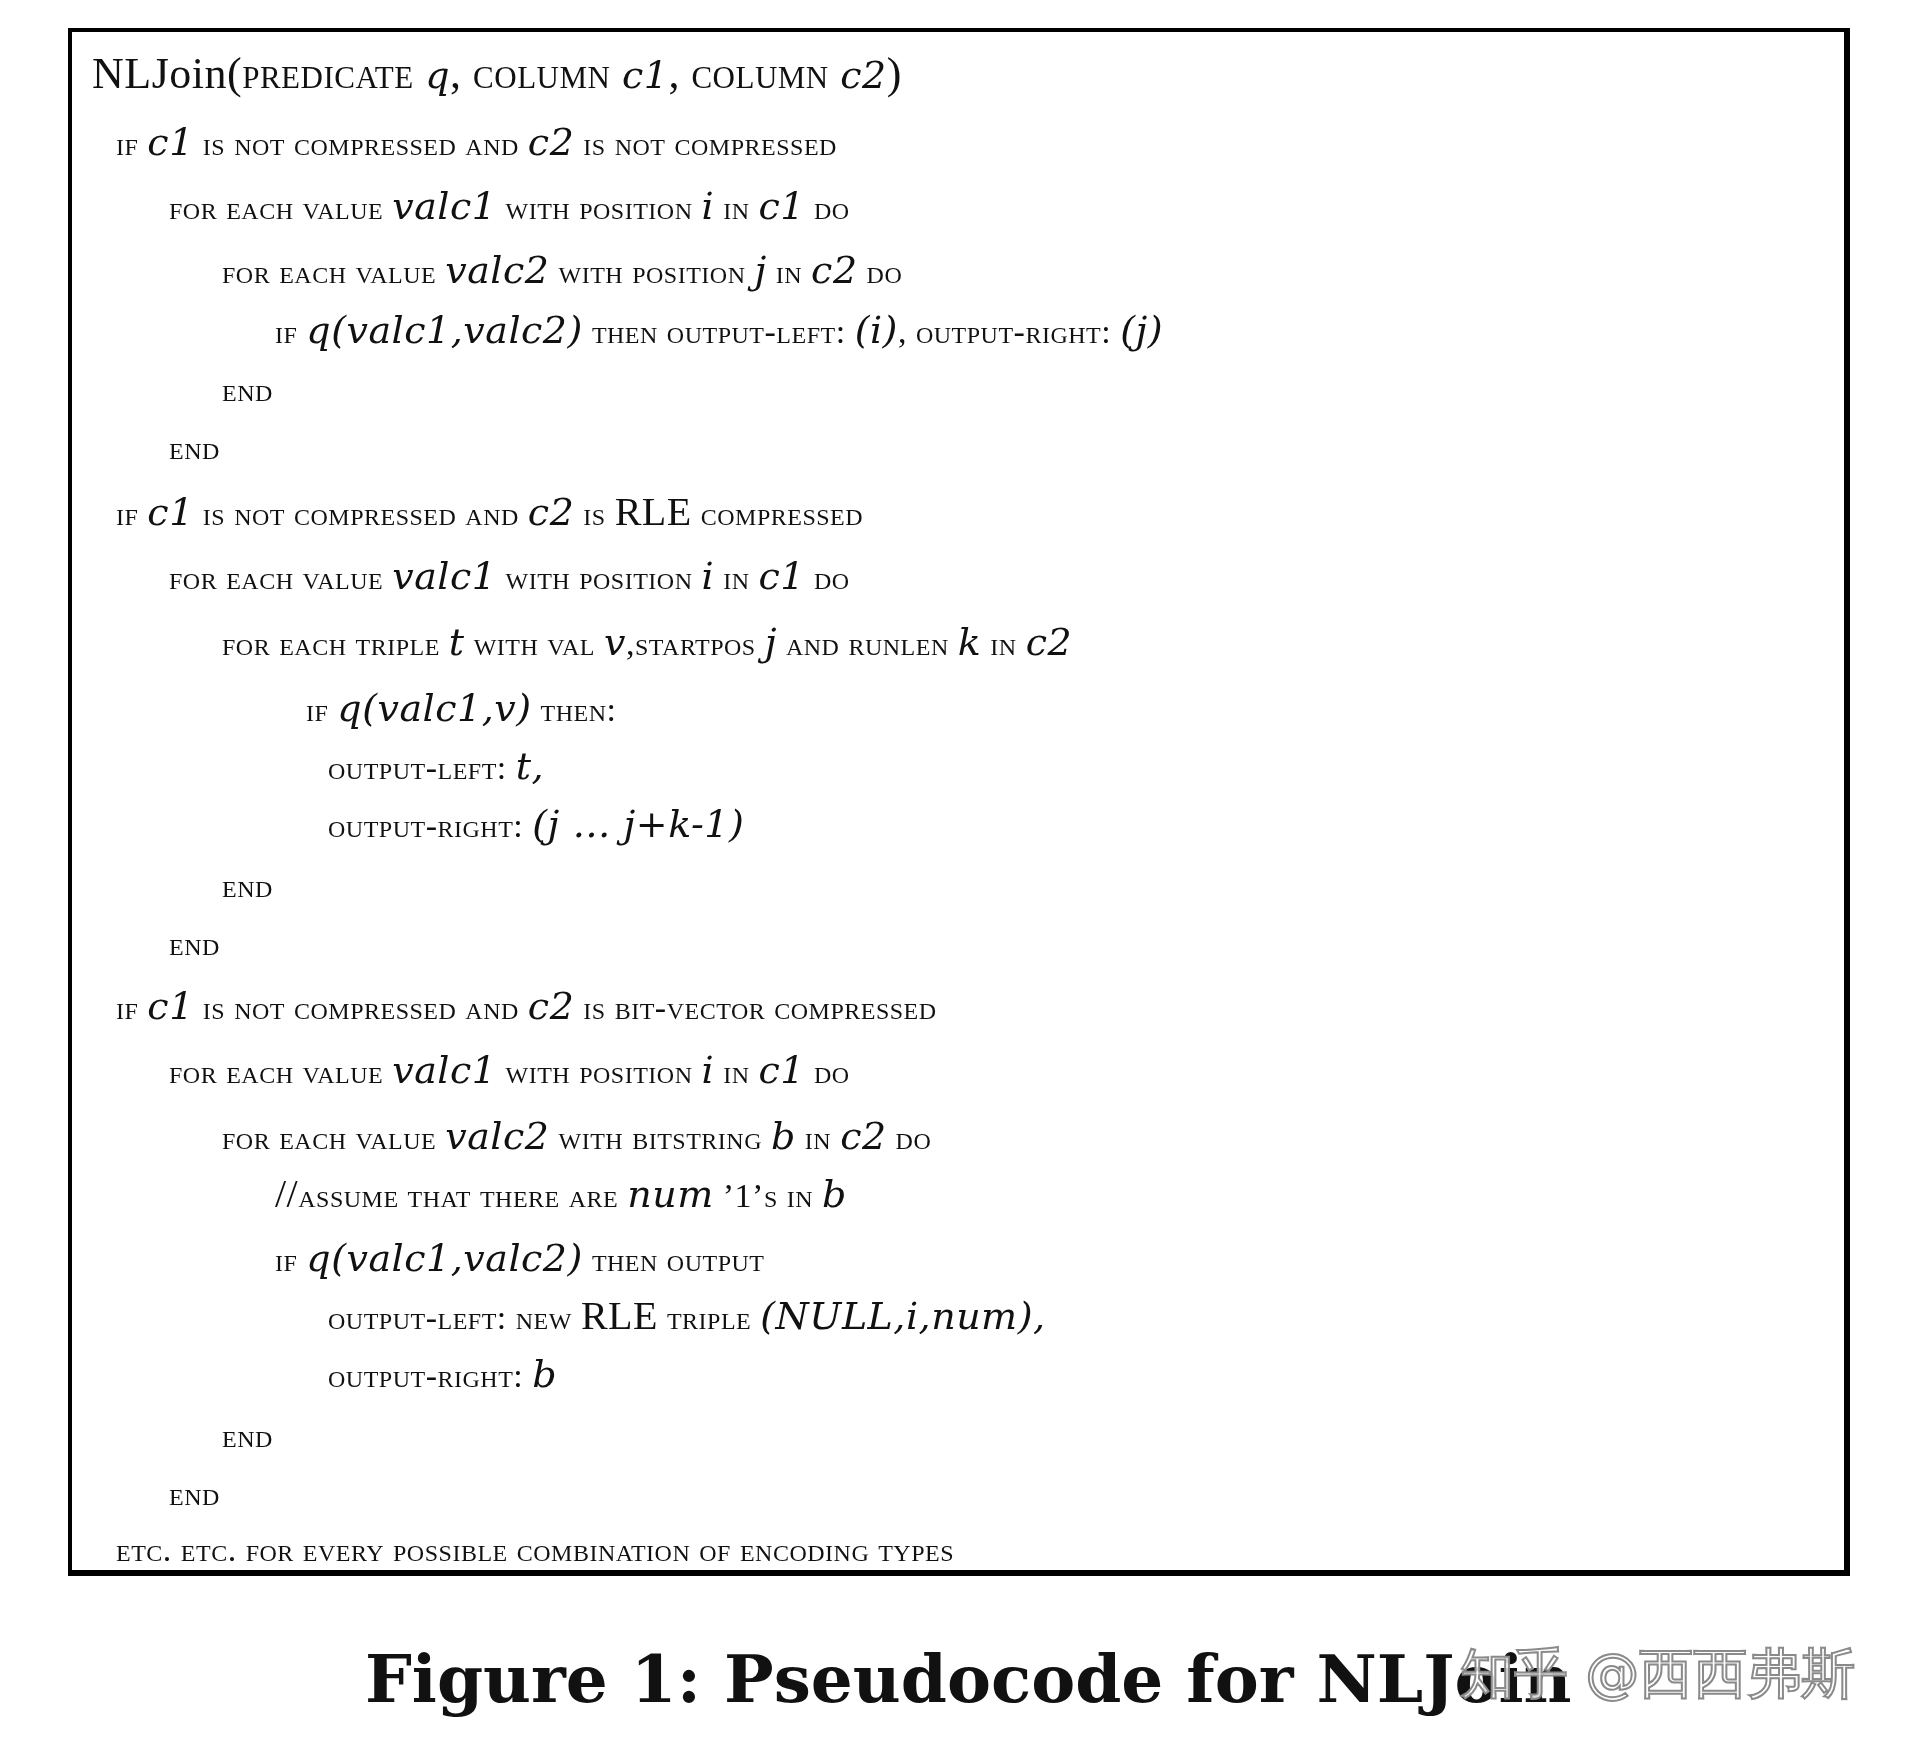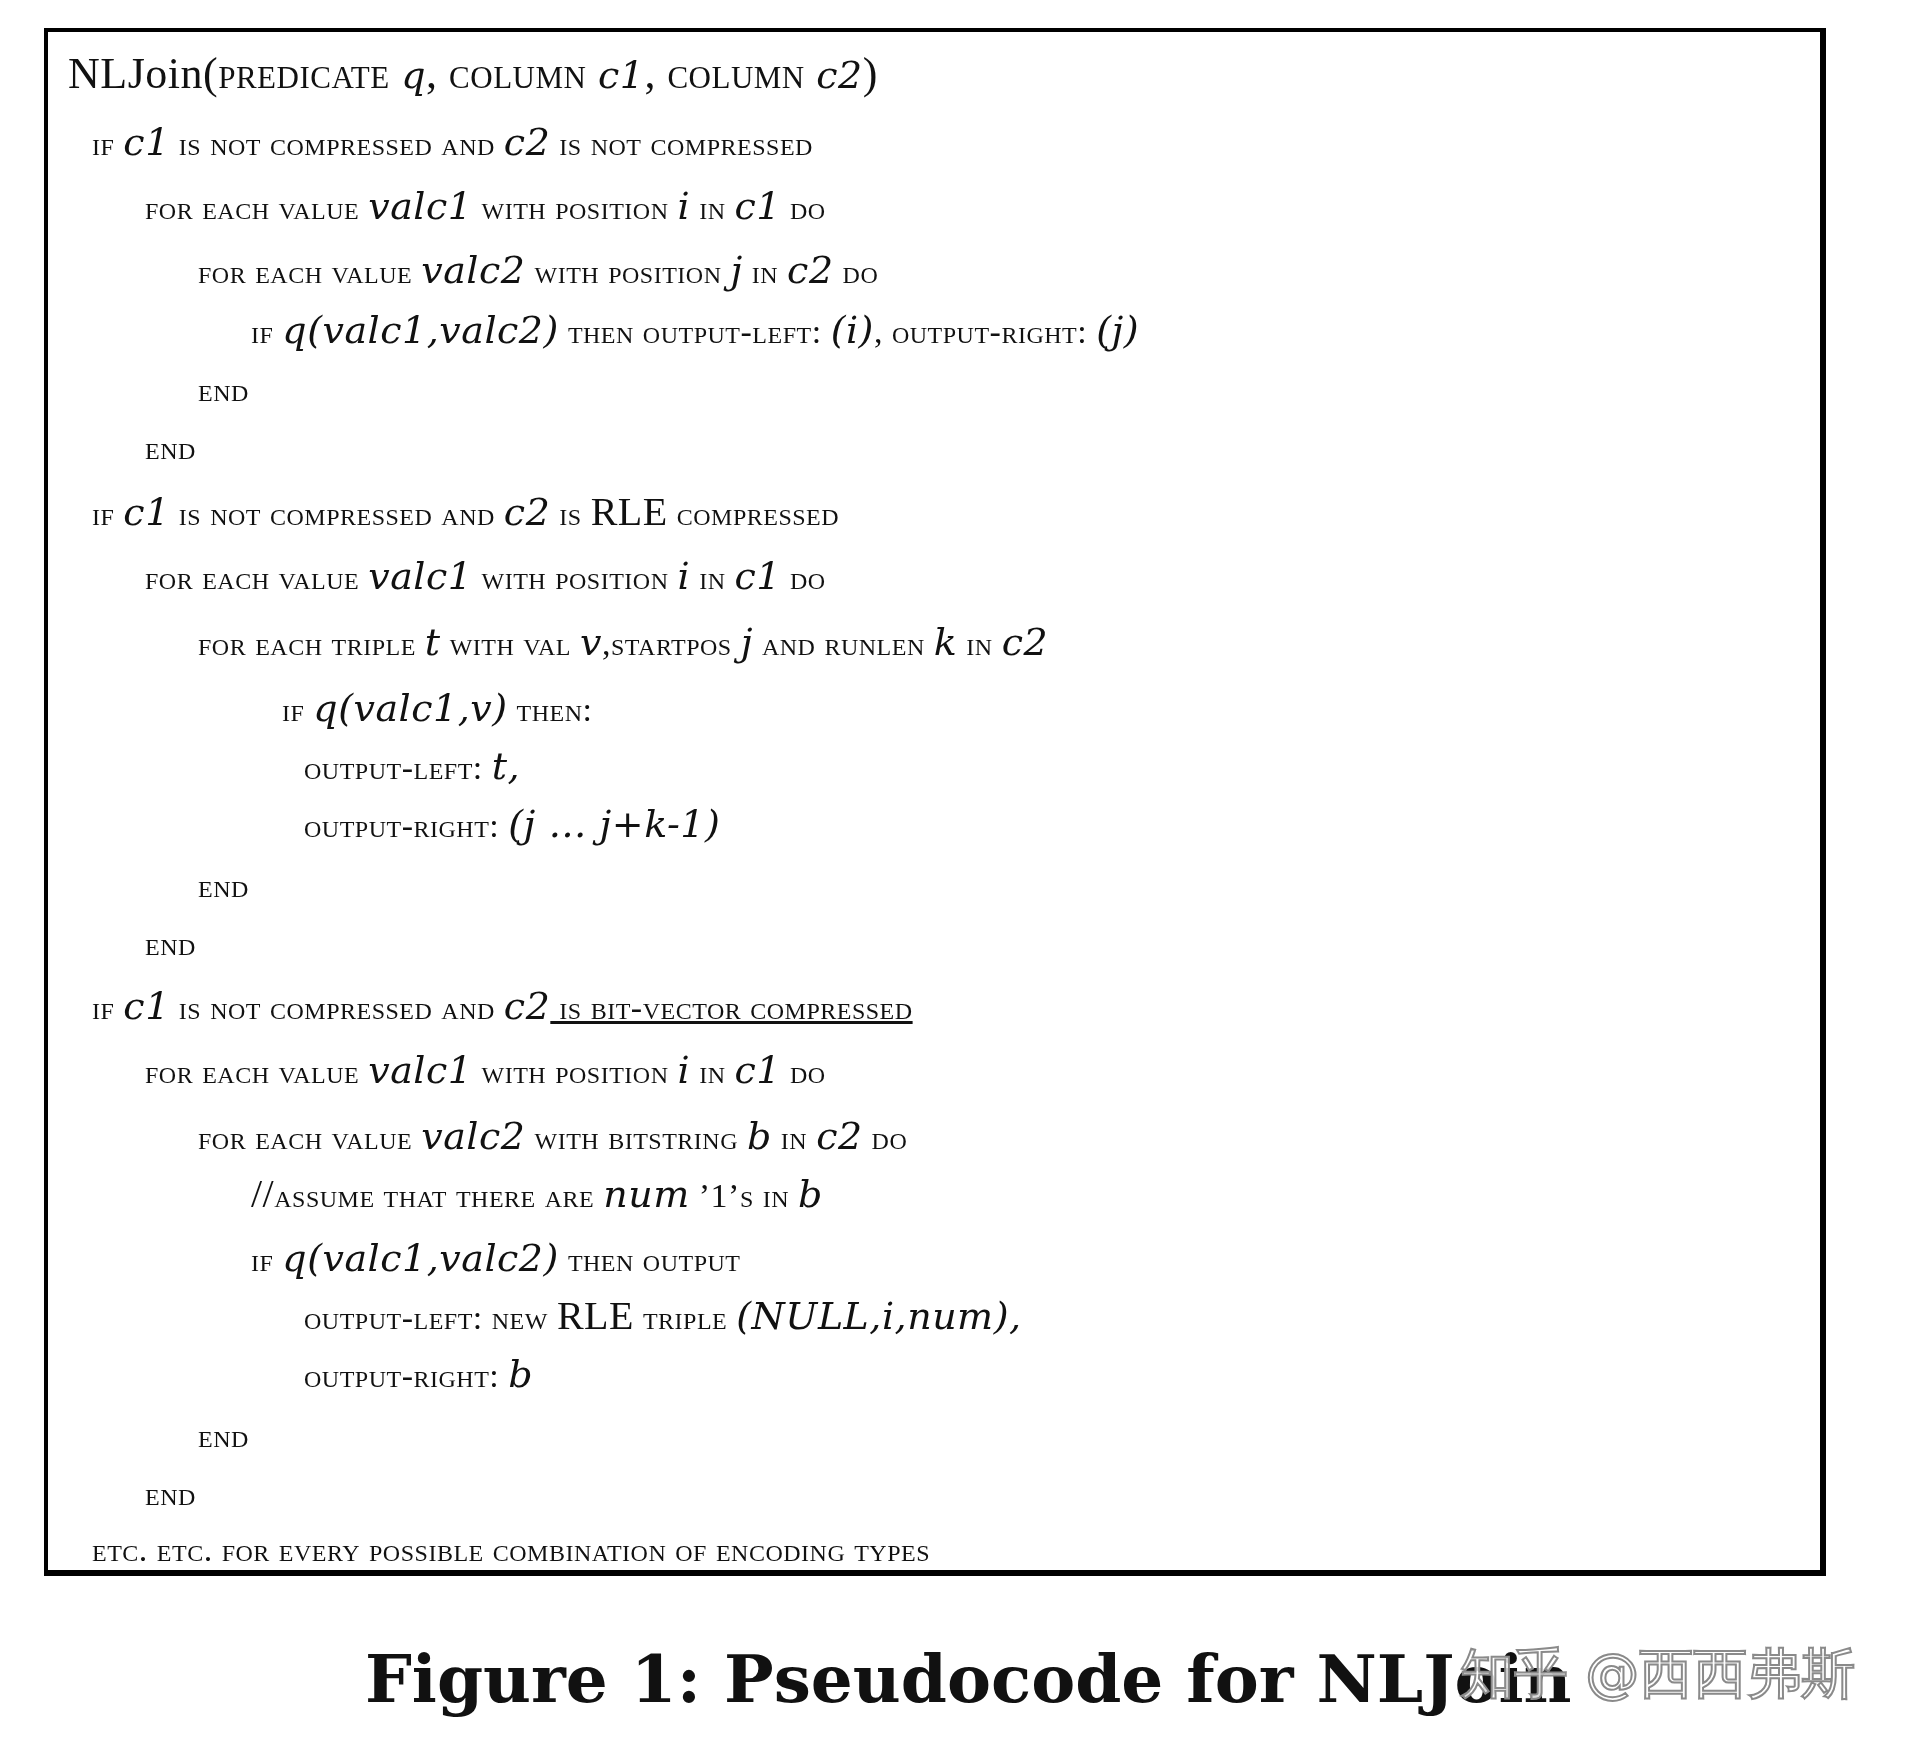--- a/index.html
+++ b/index.html
@@ -1,18 +1,18 @@
 <!DOCTYPE html>
 <html><head>
 <meta charset="utf-8">
 <style>
   html, body { margin:0; padding:0; background:#ffffff; }
   body { width:1910px; height:1742px; position:relative; overflow:hidden;
          font-family:"DejaVu Serif","Liberation Serif",serif; color:#111; }
-  .box { position:absolute; left:44px; top:28px; width:1782px; height:1548px;
+  .box { position:absolute; left:68px; top:28px; width:1782px; height:1548px;
          border:4px solid #000; border-right-width:6px; border-bottom-width:6px; box-sizing:border-box; background:#fff; }
   .line { position:absolute; white-space:nowrap; font-size:34px; line-height:44px;
           font-family:"Liberation Serif","DejaVu Serif",serif; letter-spacing:0.5px; }
   .sc { font-variant:small-caps; text-transform:lowercase; }
   .m { font-style:italic; font-family:"DejaVu Serif","Liberation Serif",serif; font-size:38px; }
   .big { font-size:40px; }
   .title { font-size:44px; }
   .caption { position:absolute; left:365px; top:1640px; font-size:66px; font-weight:bold;
              font-family:"DejaVu Serif","Liberation Serif",serif; white-space:nowrap; }
   .wm { position:absolute; left:1460px; top:1638px; font-size:54px; color:rgba(255,255,255,0.85);
@@ -33,21 +33,21 @@
       <div class="line" style="left: 150px; top: 336px;"><span class="sc" style="white-space: pre;">end</span></div>
       <div class="line" style="left: 97px; top: 394px;"><span class="sc" style="white-space: pre;">end</span></div>
       <div class="line" style="left: 44px; top: 458px;"><span class="sc" style="white-space: pre;">if </span><span class="m" style="white-space: pre;">c1</span><span class="sc" style="white-space: pre;"> is not compressed and </span><span class="m" style="white-space: pre;">c2</span><span class="sc" style="white-space: pre;"> is </span><span class="big" style="white-space: pre;">RLE</span><span class="sc" style="white-space: pre;"> compressed</span></div>
       <div class="line" style="left: 97px; top: 522px;"><span class="sc" style="white-space: pre;">for each value </span><span class="m" style="white-space: pre;">valc1</span><span class="sc" style="white-space: pre;"> with position </span><span class="m" style="white-space: pre;">i</span><span class="sc" style="white-space: pre;"> in </span><span class="m" style="white-space: pre;">c1</span><span class="sc" style="white-space: pre;"> do</span></div>
       <div class="line" style="left: 150px; top: 588px;"><span class="sc" style="white-space: pre;">for each triple </span><span class="m" style="white-space: pre;">t</span><span class="sc" style="white-space: pre;"> with val </span><span class="m" style="white-space: pre;">v</span><span class="sc" style="white-space: pre;">,startpos </span><span class="m" style="white-space: pre;">j</span><span class="sc" style="white-space: pre;"> and runlen </span><span class="m" style="white-space: pre;">k</span><span class="sc" style="white-space: pre;"> in </span><span class="m" style="white-space: pre;">c2</span></div>
       <div class="line" style="left: 203px; top: 654px; margin-left: 31px;"><span class="sc" style="white-space: pre;">if </span><span class="m" style="white-space: pre;">q(valc1,v)</span><span class="sc" style="white-space: pre;"> then:</span></div>
       <div class="line" style="left: 256px; top: 712px; text-align: right;"><span class="sc" style="white-space: pre;">output-left: </span><span class="m" style="white-space: pre;">t,</span></div>
       <div class="line" style="left: 256px; top: 770px;"><span class="sc" style="white-space: pre;">output-right: </span><span class="m" style="white-space: pre;">(j … j+k-1)</span></div>
       <div class="line" style="left: 150px; top: 832px;"><span class="sc" style="white-space: pre;">end</span></div>
       <div class="line" style="left: 97px; top: 890px;"><span class="sc" style="white-space: pre;">end</span></div>
-      <div class="line" style="left: 44px; top: 952px;"><span class="sc" style="white-space: pre;">if </span><span class="m" style="white-space: pre;">c1</span><span class="sc" style="white-space: pre;"> is not compressed and </span><span class="m" style="white-space: pre;">c2</span><span class="sc" style="white-space: pre; text-decoration: underline;"> is bit-vector compressed</span></div>
+      <div class="line" style="left: 44px; top: 952px;"><span class="sc" style="white-space: pre;">if </span><span class="m" style="white-space: pre;">c1</span><span class="sc" style="white-space: pre;"> is not compressed and </span><span class="m" style="white-space: pre;">c2</span><span class="sc" style="white-space: pre;"> is bit-vector compressed</span></div>
       <div class="line" style="left: 97px; top: 1016px;"><span class="sc" style="white-space: pre;">for each value </span><span class="m" style="white-space: pre;">valc1</span><span class="sc" style="white-space: pre;"> with position </span><span class="m" style="white-space: pre;">i</span><span class="sc" style="white-space: pre;"> in </span><span class="m" style="white-space: pre;">c1</span><span class="sc" style="white-space: pre;"> do</span></div>
       <div class="line" style="left: 150px; top: 1082px;"><span class="sc" style="white-space: pre;">for each value </span><span class="m" style="white-space: pre;">valc2</span><span class="sc" style="white-space: pre;"> with bitstring </span><span class="m" style="white-space: pre;">b</span><span class="sc" style="white-space: pre;"> in </span><span class="m" style="white-space: pre;">c2</span><span class="sc" style="white-space: pre;"> do</span></div>
       <div class="line" style="left: 203px; top: 1140px;"><span class="big" style="white-space: pre;">//</span><span class="sc" style="white-space: pre;">assume that there are </span><span class="m" style="white-space: pre;">num</span><span class="sc" style="white-space: pre;"> ’1’s in </span><span class="m" style="white-space: pre;">b</span></div>
       <div class="line" style="left: 203px; top: 1204px;"><span class="sc" style="white-space: pre;">if </span><span class="m" style="white-space: pre;">q(valc1,valc2)</span><span class="sc" style="white-space: pre;"> then output</span></div>
       <div class="line" style="left: 256px; top: 1262px;"><span class="sc" style="white-space: pre;">output-left: new </span><span class="big" style="white-space: pre;">RLE</span><span class="sc" style="white-space: pre;"> triple </span><span class="m" style="white-space: pre;">(NULL,i,num),</span></div>
       <div class="line" style="left: 256px; top: 1320px;"><span class="sc" style="white-space: pre;">output-right: </span><span class="m" style="white-space: pre;">b</span></div>
       <div class="line" style="left: 150px; top: 1382px;"><span class="sc" style="white-space: pre;">end</span></div>
       <div class="line" style="left: 97px; top: 1440px;"><span class="sc" style="white-space: pre;">end</span></div>
       <div class="line" style="left: 44px; top: 1496px;"><span class="sc" style="white-space: pre;">etc. etc. for every possible combination of encoding types</span></div>
     </div>

